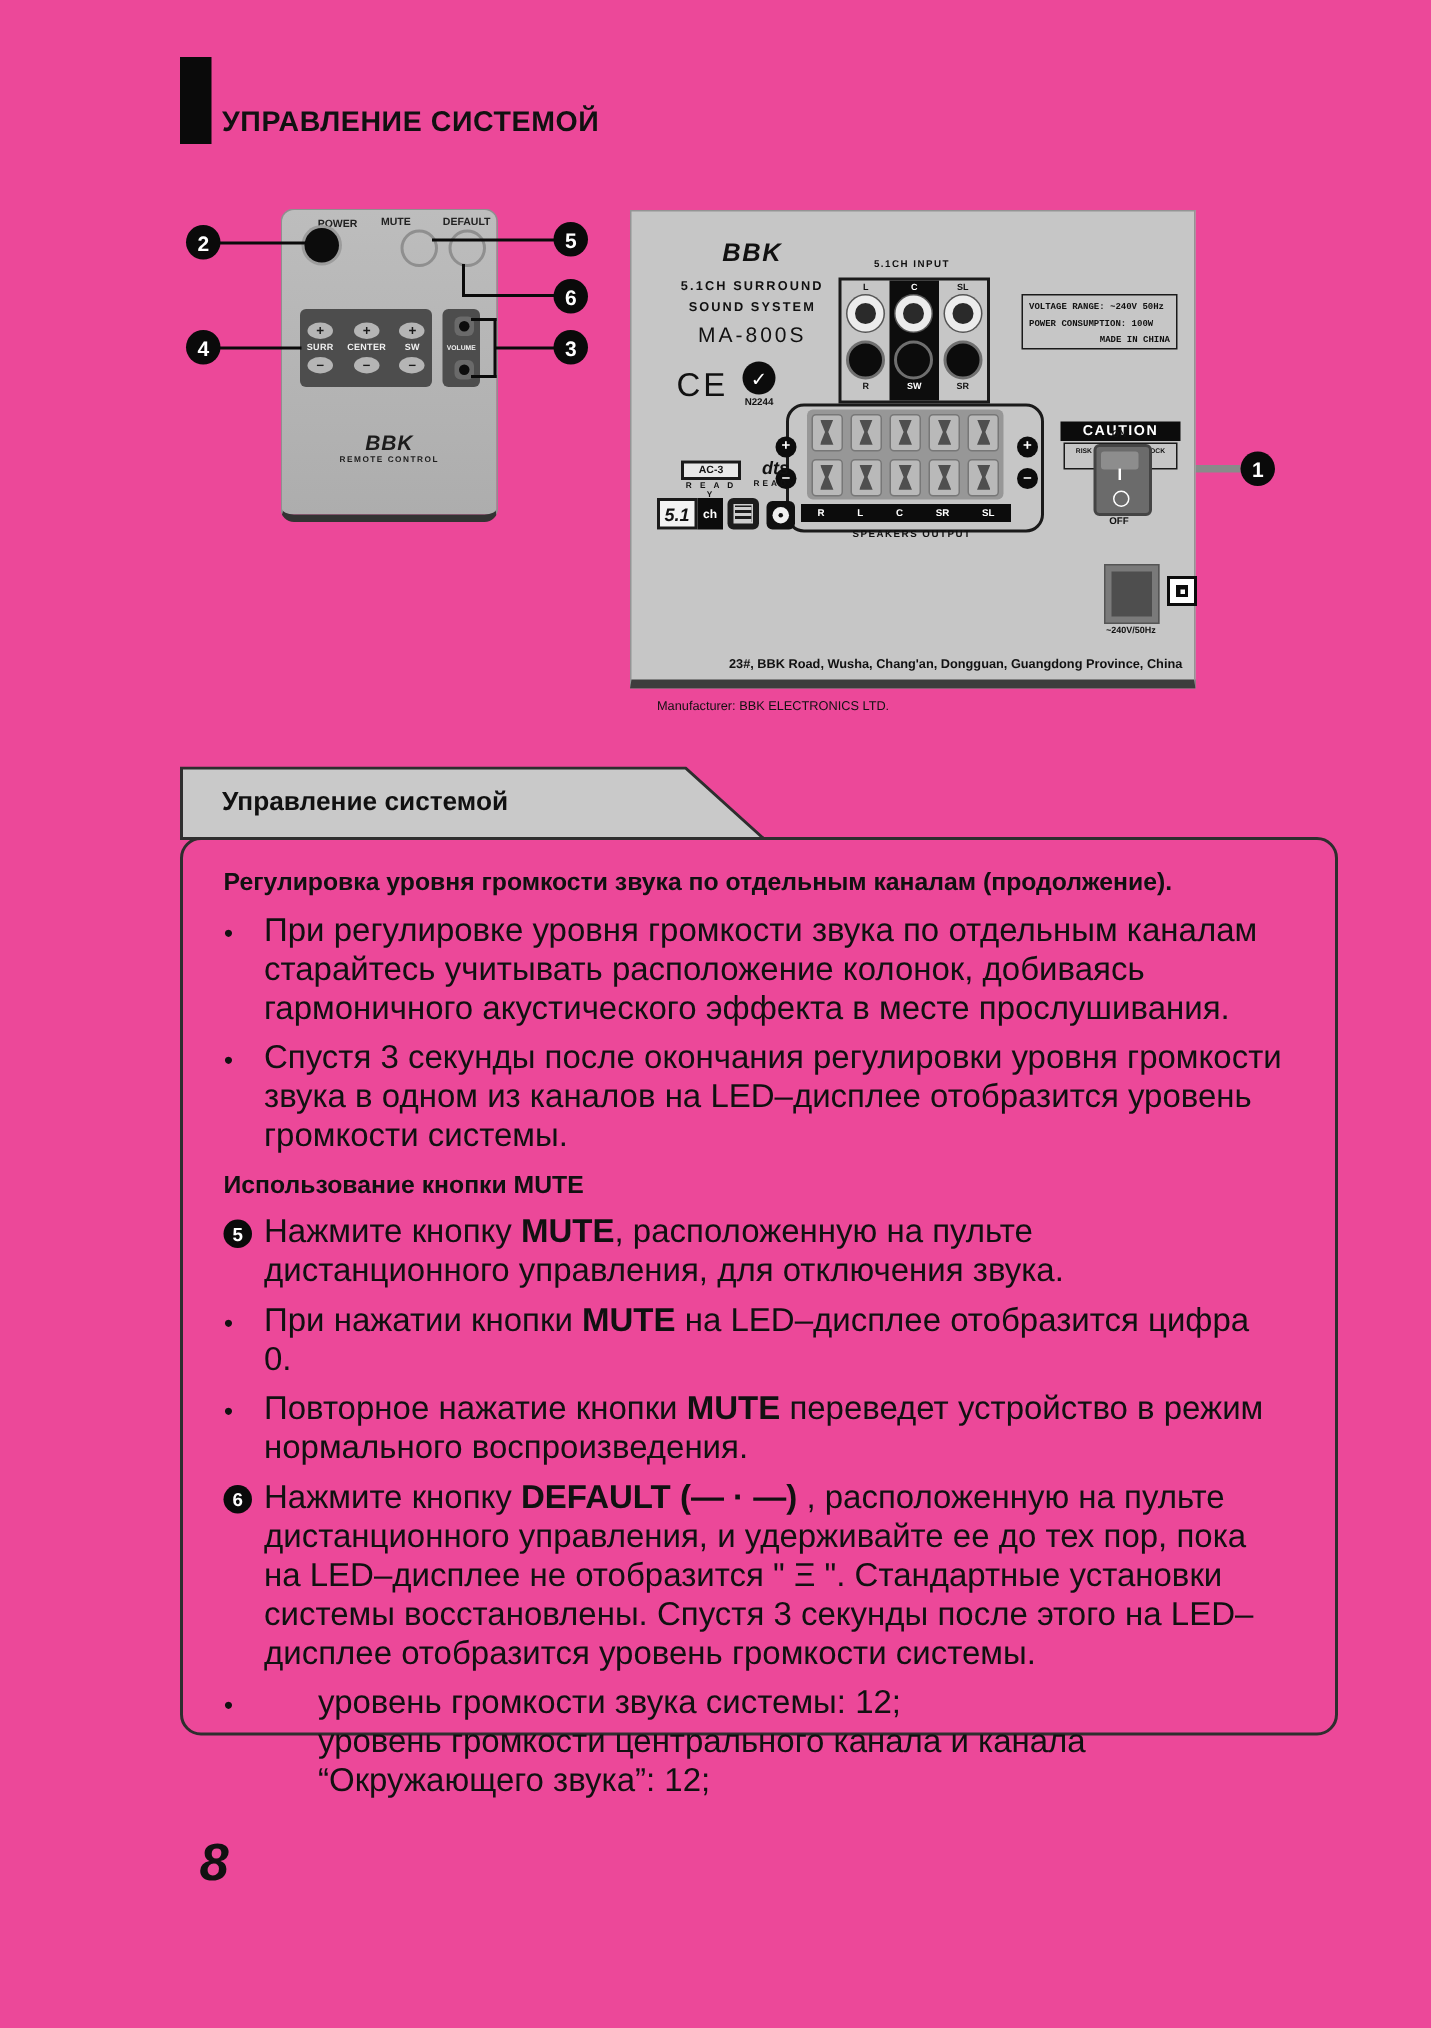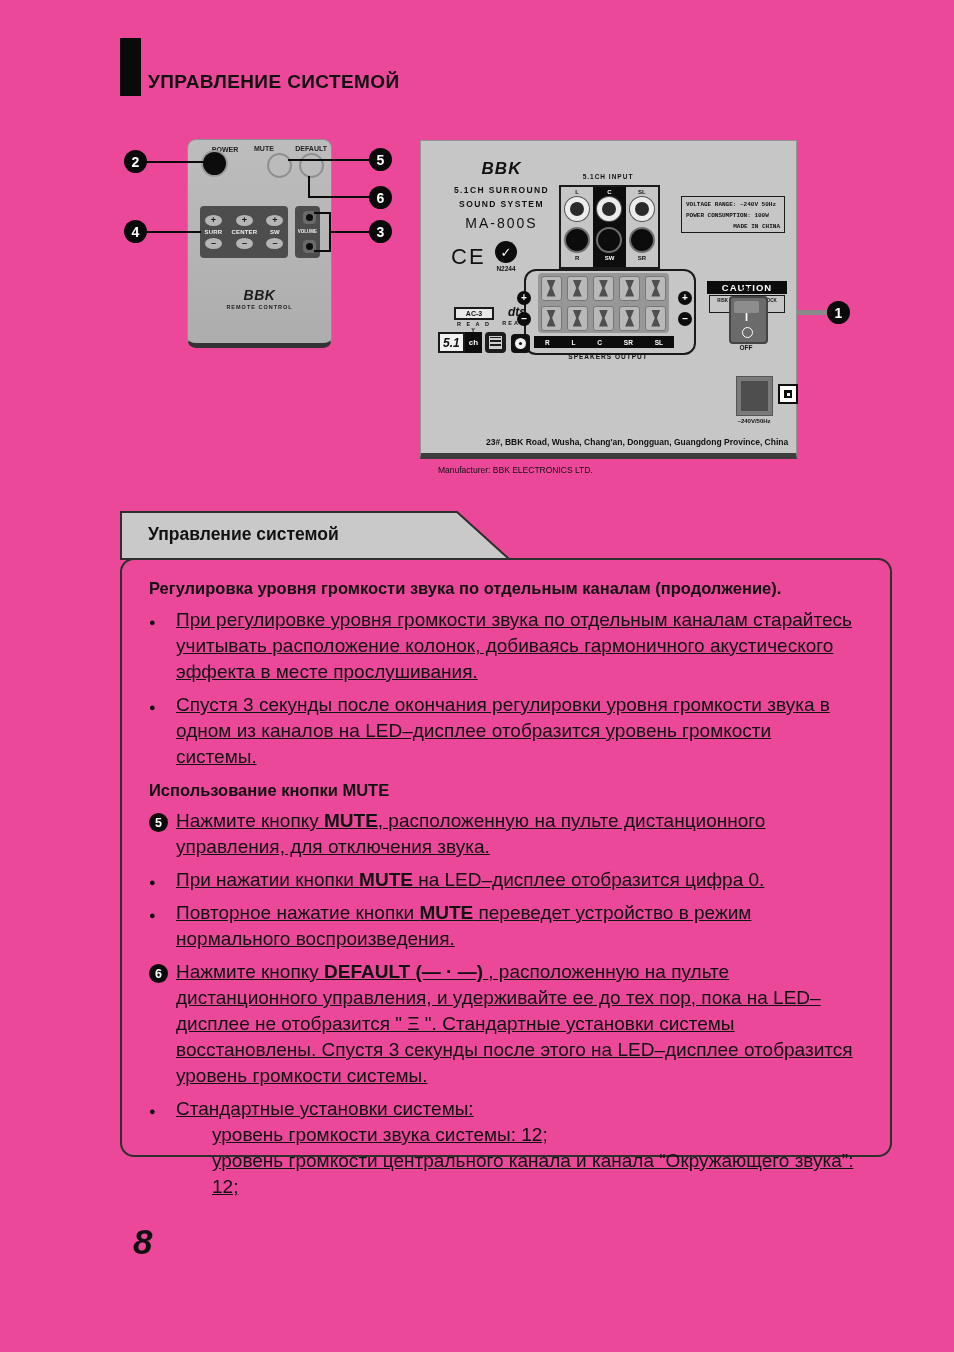--- a/index.html
+++ b/index.html
@@ -107,21 +107,21 @@
   
   .tab-svg{left:120px;top:511px;}
   .tab-title{left:148px;top:524px;font-size:17.5px;font-weight:bold;}
   .cbox{left:120px;top:558px;width:772px;height:599px;border:2.5px solid #2e2e2e;border-radius:14px;box-sizing:border-box;
         padding:15px 34px 0 27px;}
   .cbox .row{display:flex;margin-bottom:7px;}
   .marker{flex:0 0 27px;padding-top:5px;}
   .dot{font-size:11px;line-height:20px;}
   .numcirc{width:19px;height:19px;border-radius:50%;background:#0a0a0a;color:#fff;font-size:12.5px;font-weight:bold;
            display:flex;align-items:center;justify-content:center;}
-  .txt{flex:1;font-size:19px;line-height:26px;text-decoration:underline;}
+  .txt{flex:1;font-size:22px;line-height:26px;}
   .h-main{font-size:16.5px;font-weight:bold;line-height:26px;margin-bottom:6px;}
   .h-sub{font-size:16.5px;font-weight:bold;line-height:26px;margin:2px 0 5px;}
   .sub-ind{margin-left:36px;}
   .pgnum{left:133px;top:1222px;font-size:35px;font-weight:bold;font-style:italic;}
   b{font-weight:bold;}
 </style>
 </head>
 <body>
 
 <div class="page">
@@ -371,21 +371,20 @@
     <div class="row">
       <div class="marker">
           <span class="numcirc">6</span>
         </div>
       <div class="txt"><span>Нажмите кнопку </span><b>DEFAULT</b><b> (— · —) </b><span>, расположенную на пульте дистанционного управления, и удерживайте ее до тех пор, пока на LED–дисплее не отобразится " Ξ ". Стандартные установки системы восстановлены. Спустя 3 секунды после этого на LED–дисплее отобразится уровень громкости системы.</span></div>
     </div>
 
     <div class="row">
       <div class="marker"><span class="dot">●</span></div>
       <div class="txt">
-        <div>Стандартные установки системы:</div>
         <div class="sub-ind">уровень громкости звука системы: 12;</div>
         <div class="sub-ind">уровень громкости центрального канала и канала “Окружающего звука”: 12;</div>
       </div>
     </div>
   </div>
 
   <div class="abs pgnum">8</div>
 </div>
 
 </body></html>

